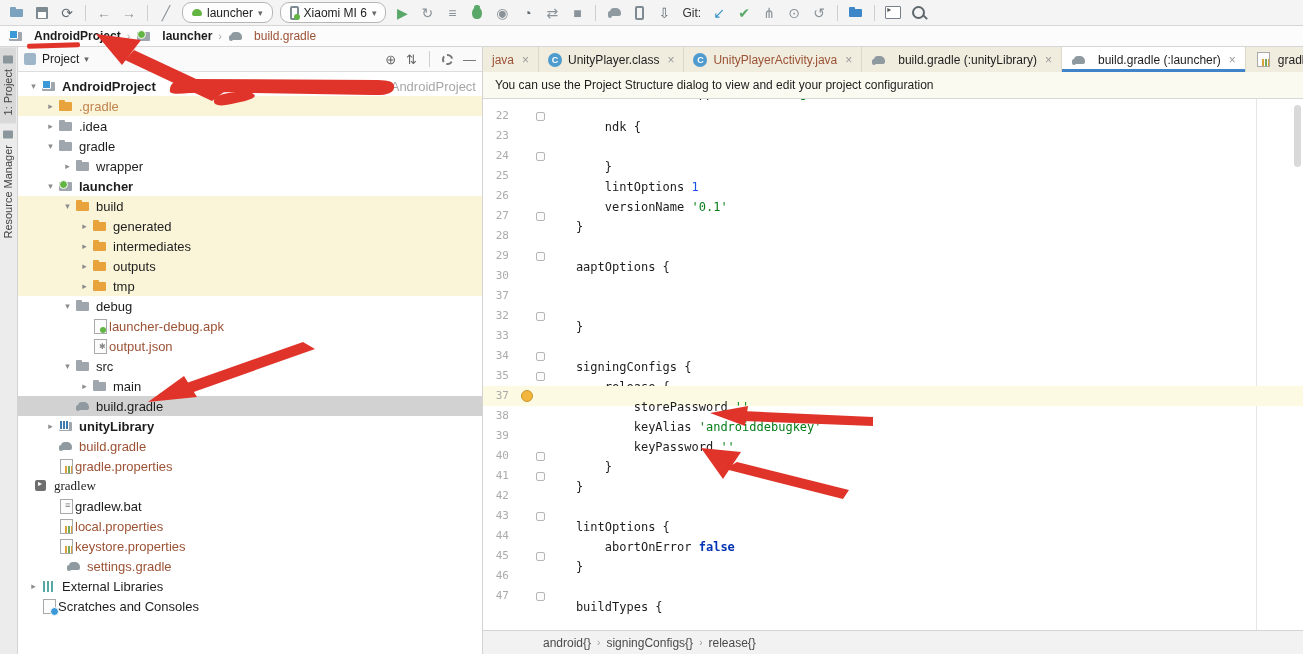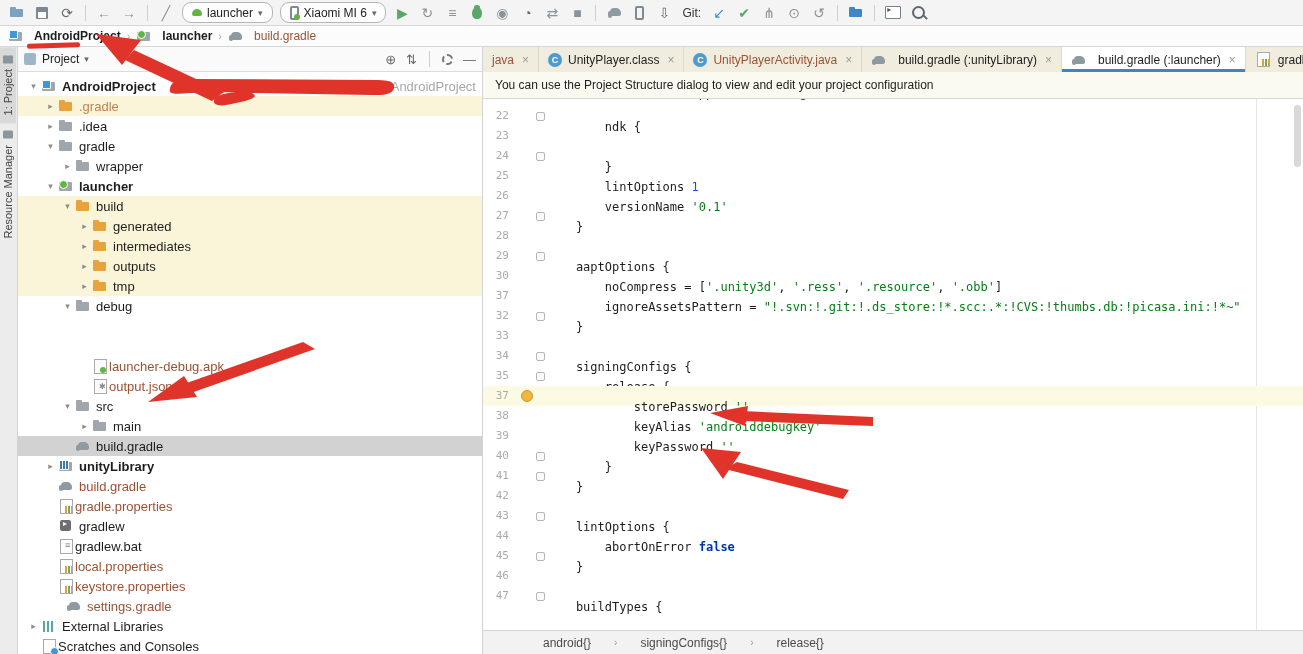--- a/index.html
+++ b/index.html
@@ -102,21 +102,21 @@
   .line .num{position:absolute;left:0;top:3px;width:26px;text-align:right;color:#ababab;font-size:11px;font-family:"DejaVu Sans Mono",monospace}
   .fold{position:absolute;left:53px;top:6px;width:7px;height:7px;border:1px solid #b6b6b6;border-radius:2px;background:#fcfcfc}
   .bulb{position:absolute;left:38px;top:4px;width:10px;height:10px;background:#F2B63C;border-radius:50%;border:1px solid #c9962e}
   .codetxt{position:absolute;left:64px;top:14px;white-space:pre}
   .s{color:#067D17}.n{color:#1750EB}.k{color:#0033B3;font-weight:bold}
   .redact{display:inline-block;width:288px;height:15px;background:#E2382C;border-radius:8px;vertical-align:-3px;transform:rotate(-.4deg)}
   #partial{height:7px;overflow:hidden;position:relative}
   #partial .codetxt{top:-13px}
   #scrollthumb{position:absolute;right:2px;top:58px;width:7px;height:62px;background:#d9d9d9;border-radius:4px}
   #crumbs{position:absolute;left:0;top:583px;width:820px;height:24px;background:#f2f2f2;border-top:1px solid #d4d4d4;
-          display:flex;align-items:center;gap:23px;padding-left:60px;box-sizing:border-box;font-size:12px;color:#4a4a4a}
+          display:flex;align-items:center;gap:6px;padding-left:60px;box-sizing:border-box;font-size:12px;color:#4a4a4a}
   .crumb-sep{color:#9b9b9b;font-size:10px}
   #anno{position:absolute;left:0;top:0;width:1303px;height:654px;pointer-events:none;z-index:70}
 </style>
 </head>
 <body>
 
 <div id="app">
 
   <div id="toolbar">
       <span class="tbi">
@@ -274,21 +274,21 @@
         <div class="trow yellow" style="padding-left: 59px;">
           <span class="chev">▸</span>
           <span class="fi fi-folder org"></span>
           <span>tmp</span>
         </div>
         <div class="trow" style="padding-left: 42px;">
           <span class="chev">▾</span>
           <span class="fi fi-folder"></span>
           <span>debug</span>
         </div>
-        <div class="trow" style="padding-left: 59px; margin-top: 40px;">
+        <div class="trow" style="padding-left: 59px;">
           <span class="chev"></span>
           <span class="fi fi-doc fi-apk"></span>
           <span class="brown">launcher-debug.apk</span>
         </div>
         <div class="trow" style="padding-left: 59px;">
           <span class="chev"></span>
           <span class="fi fi-doc fi-json"></span>
           <span class="brown">output.json</span>
         </div>
         <div class="trow" style="padding-left: 42px;">
@@ -314,21 +314,21 @@
         <div class="trow" style="padding-left: 25px;">
           <span class="chev"></span>
           <span class="fi fi-gradle"></span>
           <span class="brown">build.gradle</span>
         </div>
         <div class="trow" style="padding-left: 25px;">
           <span class="chev"></span>
           <span class="fi fi-doc fi-props"></span>
           <span class="brown">gradle.properties</span>
         </div>
-        <div class="trow" style="padding-left: 25px;">
+        <div class="trow" style=" font-family: Liberation Serif, serif;">
           <span class="chev"></span>
           <span class="fi fi-exec"></span>
           <span>gradlew</span>
         </div>
         <div class="trow" style="padding-left: 25px;">
           <span class="chev"></span>
           <span class="fi fi-doc fi-bat"></span>
           <span>gradlew.bat</span>
         </div>
         <div class="trow" style="padding-left: 25px;">
@@ -429,25 +429,23 @@
             <span class="num">28</span>
             <span class="codetxt"></span>
           </div>
           <div class="line">
             <span class="num">29</span>
             <span class="fold"></span>
             <span class="codetxt"><span>    aaptOptions {</span></span>
           </div>
           <div class="line">
             <span class="num">30</span>
-            <span class="codetxt"><span>        noCompress = [</span><span class="s">'.unity3d'</span><span>, </span><span class="s">'.ress'</span><span>, </span><span class="s">'.resource'</span><span>, </span><span class="s">'.obb'</span><span>]</span></span>
           </div>
           <div class="line">
             <span class="num">37</span>
-            <span class="codetxt"><span>        ignoreAssetsPattern = </span><span class="s">"!.svn:!.git:!.ds_store:!*.scc:.*:!CVS:!thumbs.db:!picasa.ini:!*~"</span></span>
           </div>
           <div class="line">
             <span class="num">32</span>
             <span class="fold"></span>
             <span class="codetxt"><span>    }</span></span>
           </div>
           <div class="line">
             <span class="num">33</span>
             <span class="codetxt"></span>
           </div>

